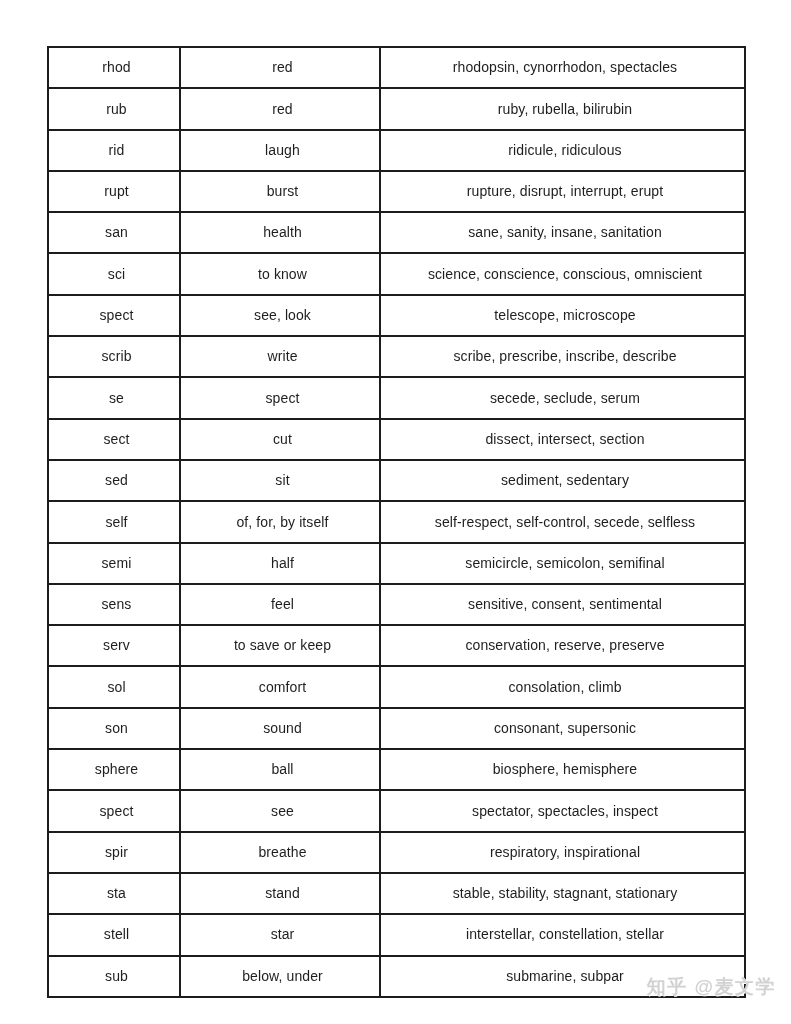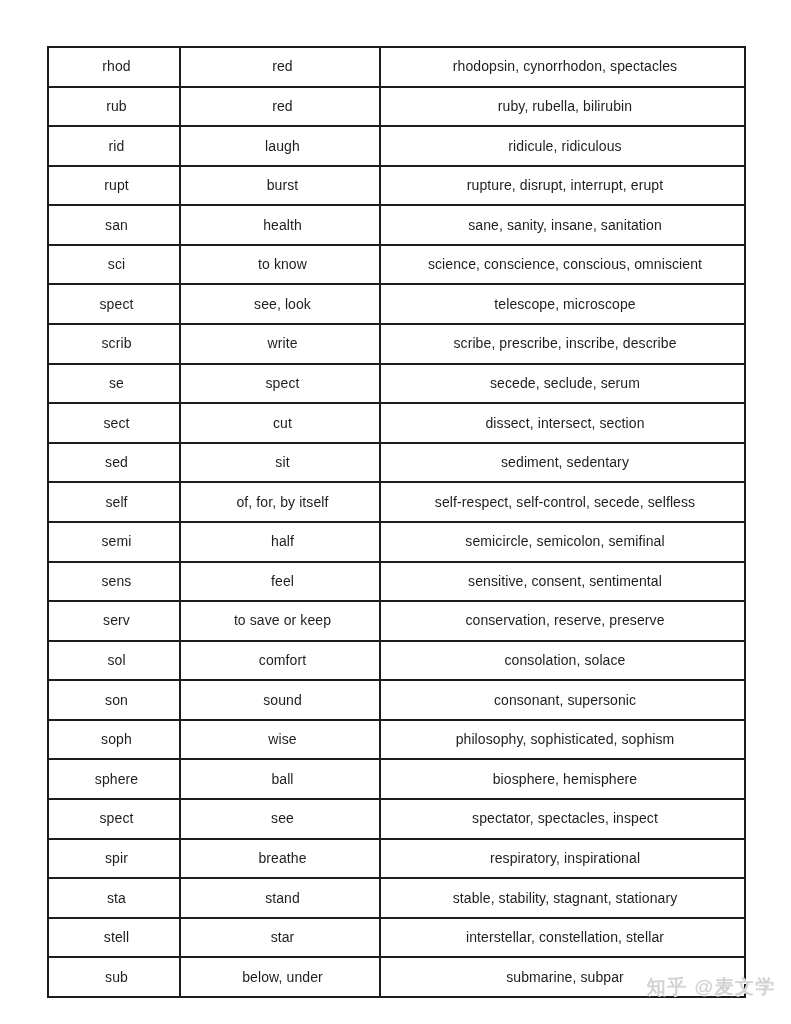--- a/index.html
+++ b/index.html
@@ -134,31 +134,26 @@
           <td>sensitive, consent, sentimental</td>
         </tr>
         <tr>
           <td>serv</td>
           <td>to save or keep</td>
           <td>conservation, reserve, preserve</td>
         </tr>
         <tr>
           <td>sol</td>
           <td>comfort</td>
-          <td>consolation, solace</td>
+          <td>consolation, climb</td>
         </tr>
         <tr>
           <td>son</td>
           <td>sound</td>
           <td>consonant, supersonic</td>
-        </tr>
-        <tr>
-          <td>soph</td>
-          <td>wise</td>
-          <td>philosophy, sophisticated, sophism</td>
         </tr>
         <tr>
           <td>sphere</td>
           <td>ball</td>
           <td>biosphere, hemisphere</td>
         </tr>
         <tr>
           <td>spect</td>
           <td>see</td>
           <td>spectator, spectacles, inspect</td>

